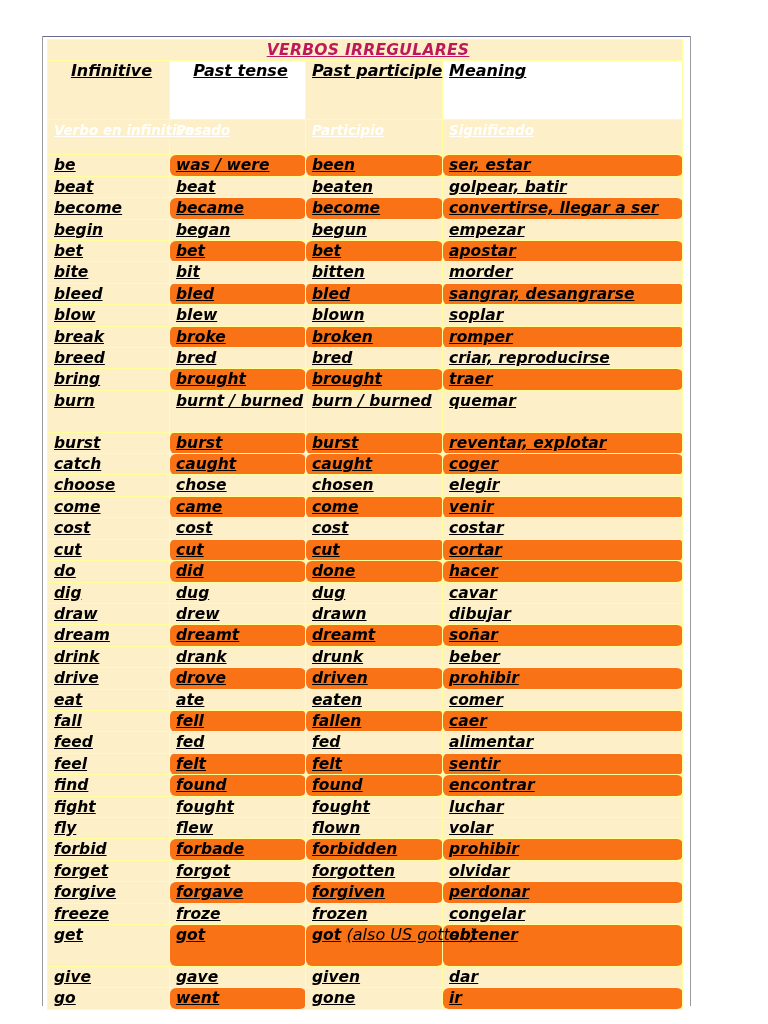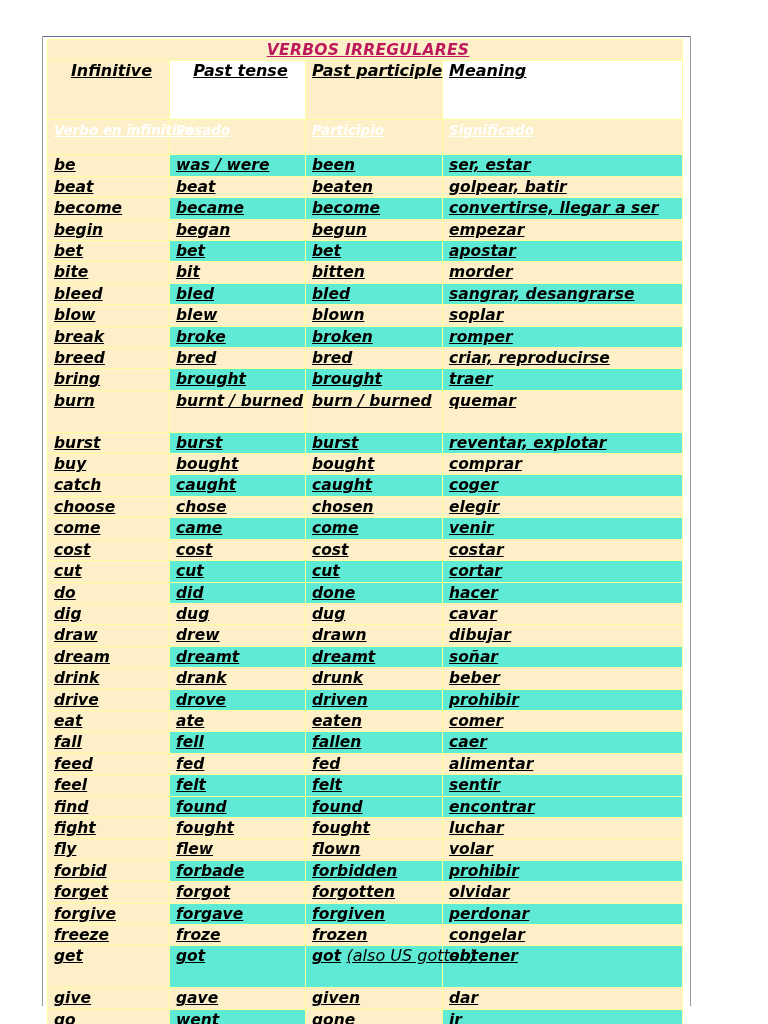--- a/index.html
+++ b/index.html
@@ -115,21 +115,21 @@
     line-height: 16px;
     display: inline-block;
   }
   .sub-c1 { padding-left: 16px; }
   .sub-c2 { padding-left: 38px; margin-top: 9px; }
   .sub-c3 { padding-left: 36px; }
   .sub-c4 { padding-left: 60px; }
 
   
   .vrow td { height: 20.4px; }
-  .vrow td.white { background: #5eead4; }
+  .vrow td.white { background: #f97316; border-radius: 6px; }
   .vrow td.cream { background: #fdefc8; }
   .cellpad { padding-left: 2px; }
   .u { text-decoration: underline; }
   .small-note {
     font-size: 16px;
     font-weight: normal;
     font-style: italic;
     text-decoration: underline;
   }
   .two-line { white-space: normal; line-height: 20.4px; }
@@ -255,26 +255,20 @@
           <td class="cellpad cream two-line" style="height: 40.8px;"><span class="u">burn / burned</span></td>
           <td class="cellpad cream two-line" style="height: 40.8px;"><span class="u">quemar</span></td>
         </tr>
         <tr class="vrow">
           <td class="cellpad cream"><span class="u">burst</span></td>
           <td class="cellpad white"><span class="u">burst</span></td>
           <td class="cellpad white"><span class="u">burst</span></td>
           <td class="cellpad white"><span class="u">reventar, explotar</span></td>
         </tr>
         <tr class="vrow">
-          <td class="cellpad cream"><span class="u">buy</span></td>
-          <td class="cellpad cream"><span class="u">bought</span></td>
-          <td class="cellpad cream"><span class="u">bought</span></td>
-          <td class="cellpad cream"><span class="u">comprar</span></td>
-        </tr>
-        <tr class="vrow">
           <td class="cellpad cream"><span class="u">catch</span></td>
           <td class="cellpad white"><span class="u">caught</span></td>
           <td class="cellpad white"><span class="u">caught</span></td>
           <td class="cellpad white"><span class="u">coger</span></td>
         </tr>
         <tr class="vrow">
           <td class="cellpad cream"><span class="u">choose</span></td>
           <td class="cellpad cream"><span class="u">chose</span></td>
           <td class="cellpad cream"><span class="u">chosen</span></td>
           <td class="cellpad cream"><span class="u">elegir</span></td>

